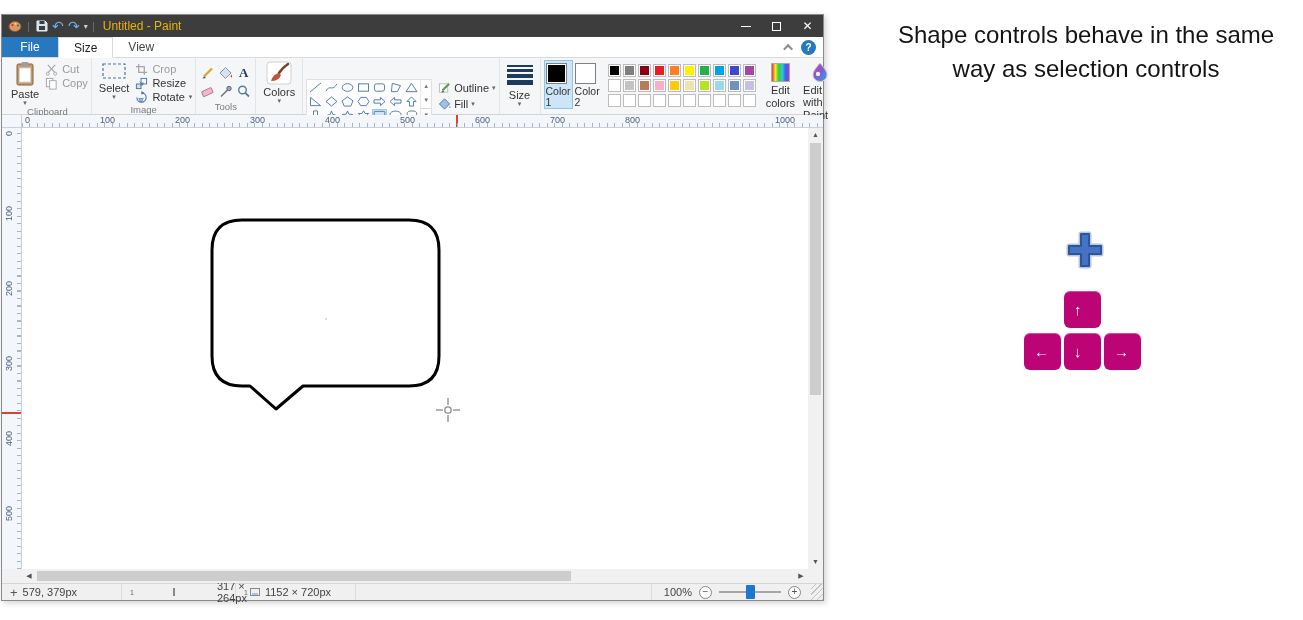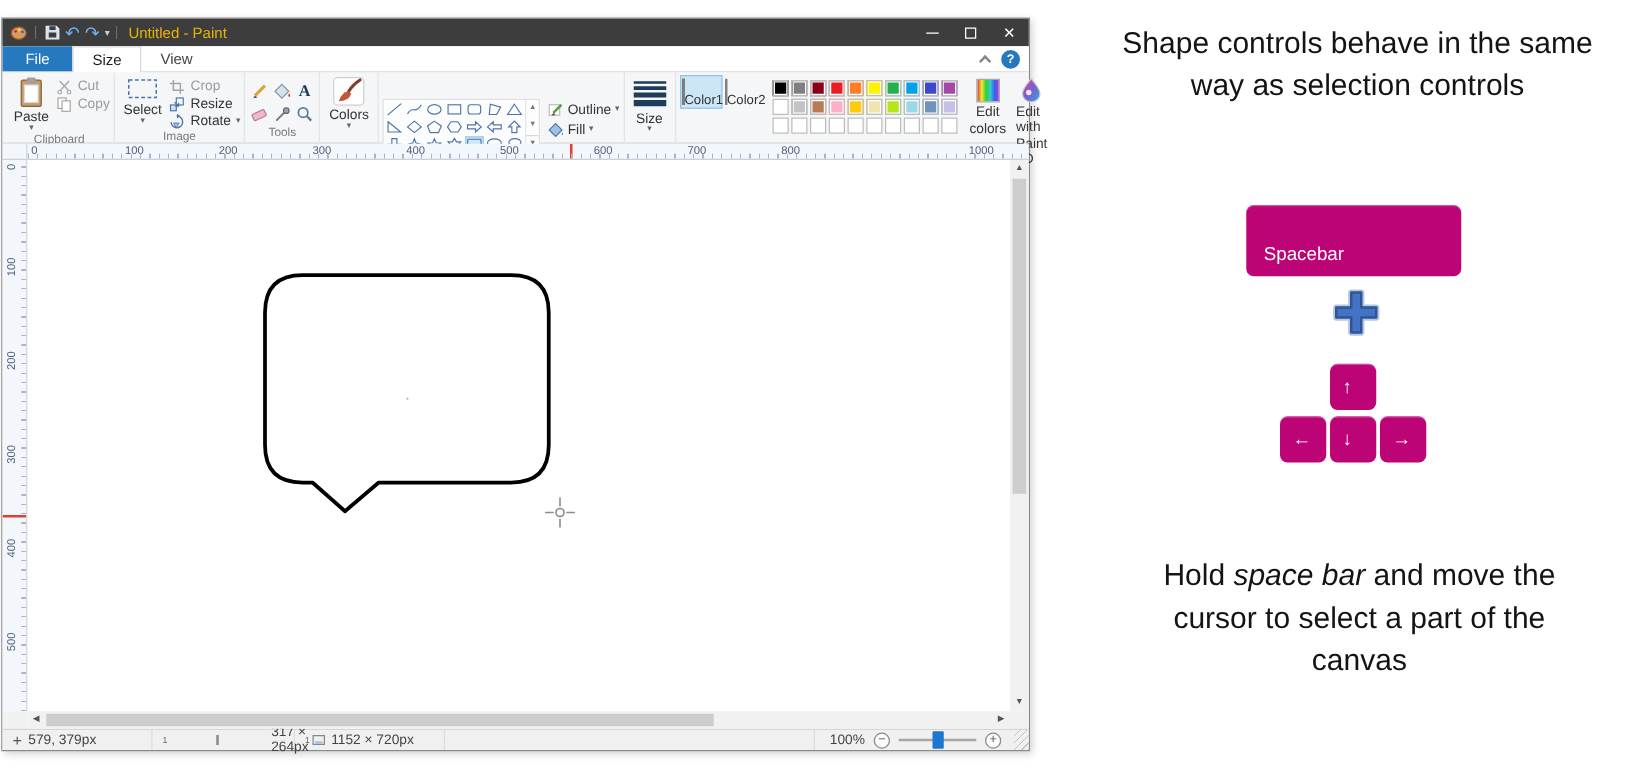--- a/index.html
+++ b/index.html
@@ -57,21 +57,21 @@
   .shape-cell.selected { background:#cde6f7; border:1px solid #9ac9ee; }
   .shape-scrollcol { width:11px; display:flex; flex-direction:column; border-left:1px solid #e6e7e8; }
   .shape-scrollcol span { flex:1; font-size:6px; color:#777; text-align:center; line-height:13px; }
   .shape-scrollcol span:last-child { border-top:1px solid #d8d9da; }
   .of-col { display:flex; flex-direction:column; gap:3px; padding:4px 0 0 6px; }
   .of-item { display:flex; align-items:center; gap:3px; font-size:11px; color:#333; }
 
   .size-bars { display:flex; flex-direction:column; gap:2px; align-items:center; padding:4px 0 3px; }
   .size-bars i { display:block; background:#1e3c5c; width:26px; }
 
-  .colorbtn { width:34px; display:flex; align-items:flex-end; font-size:10.5px; color:#333;
+  .colorbtn { width:34px; display:flex; flex-direction:column; align-items:flex-start; font-size:10.5px; color:#333;
     padding:2px 1px 0; line-height:11px; border:1px solid transparent; }
   .colorbtn.selected { background:#cde6f7; border:1px solid #90c3e9; }
   .cswatch { width:21px; height:21px; border:1px solid #808080; box-shadow:inset 0 0 0 1px #fff; margin-bottom:2px; }
 
   .palette { display:grid; grid-template-columns:repeat(10,13px); grid-auto-rows:13px; gap:2px; padding:4px 6px 0; }
   .swatch { border:1px solid #bdbdbd; box-shadow:inset 0 0 0 1px #fff; }
 
   .rainbow { width:19px; height:19px; border:1px solid #aaa; margin:2px 0 1px;
     background:linear-gradient(90deg,#e33,#ee3,#3c3,#3cc,#36e,#a3d); }
   .p3d-icon { margin:1px 0; }
@@ -634,23 +634,20 @@
       </div>
       <div class="grip"></div>
     </div>
   </div>
 
   <div class="ann-heading">
     <span>Shape controls behave in the same</span>
     <span>way as selection controls</span>
   </div>
 
-  <div class="pkey key-spacebar" style="background: rgb(188, 4, 118);">
-    <span class="klabel">Spacebar</span>
-  </div>
 
   <div class="plus-wrap">
     <svg width="38" height="38" viewBox="0 0 38 38">
       <path d="M15 3 H23 V15 H35 V23 H23 V35 H15 V23 H3 V15 H15 Z" fill="none" stroke="#b6c5e4" stroke-width="5" stroke-linejoin="round"></path>
       <path class="plus-fill" d="M15 3 H23 V15 H35 V23 H23 V35 H15 V23 H3 V15 H15 Z" fill="#4472C4" stroke="#2e5693" stroke-width="2" stroke-linejoin="round"></path>
     </svg>
   </div>
 
   <div class="pkey key-up" style="background: rgb(188, 4, 118);">
     <span class="karrow">↑</span>
@@ -658,17 +655,14 @@
   <div class="pkey key-left" style="background: rgb(188, 4, 118);">
     <span class="karrow">←</span>
   </div>
   <div class="pkey key-down" style="background: rgb(188, 4, 118);">
     <span class="karrow">↓</span>
   </div>
   <div class="pkey key-right" style="background: rgb(188, 4, 118);">
     <span class="karrow">→</span>
   </div>
 
-  <div class="ann-body">
-    <span>Hold </span><em>space bar</em><span> and move the cursor to select a part of the canvas</span>
-  </div>
 
 </div>
 
 </body></html>

